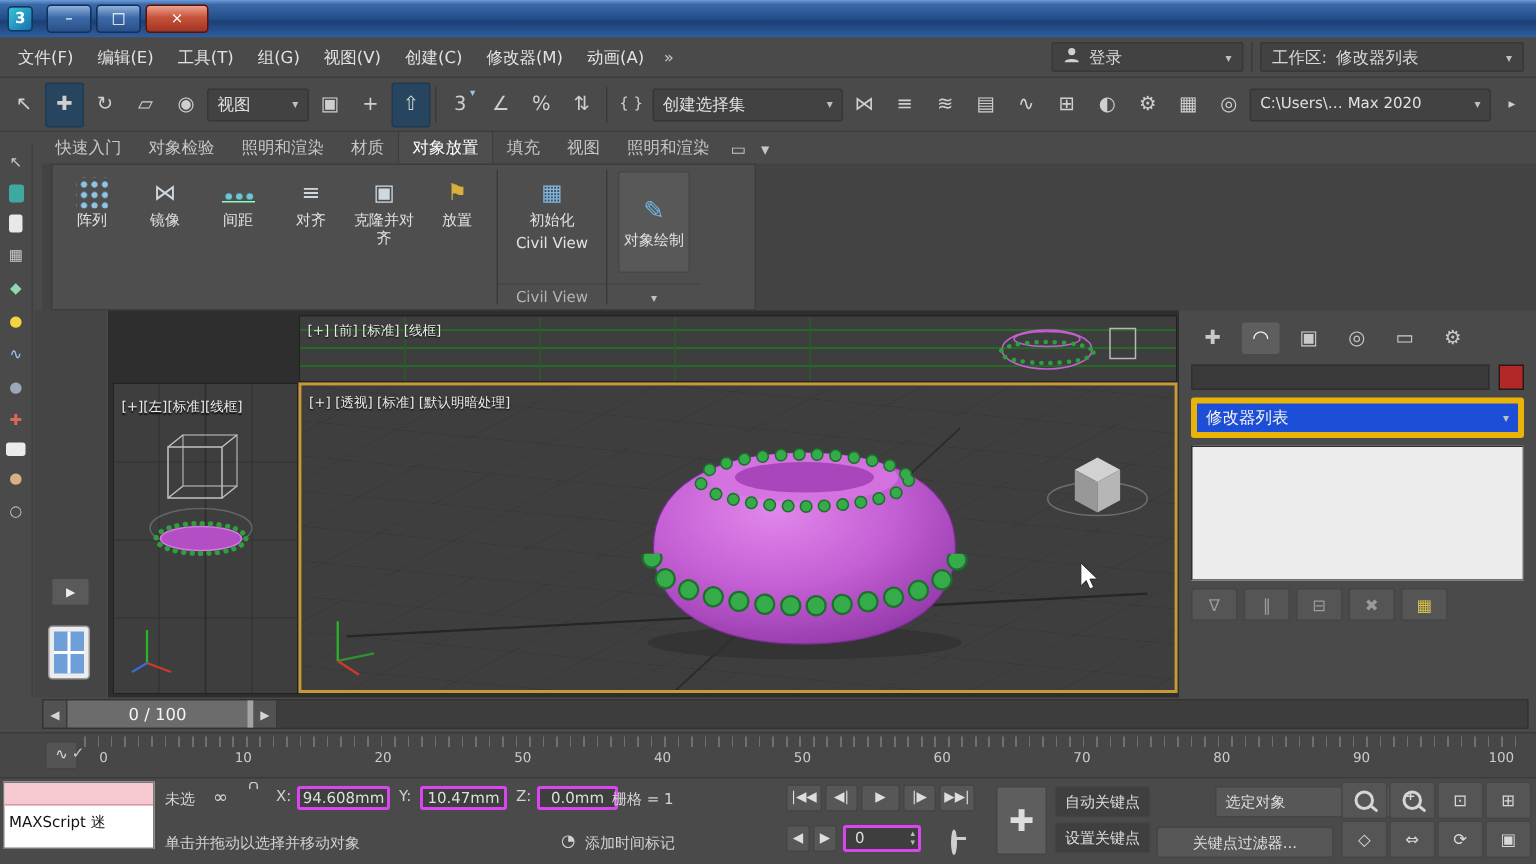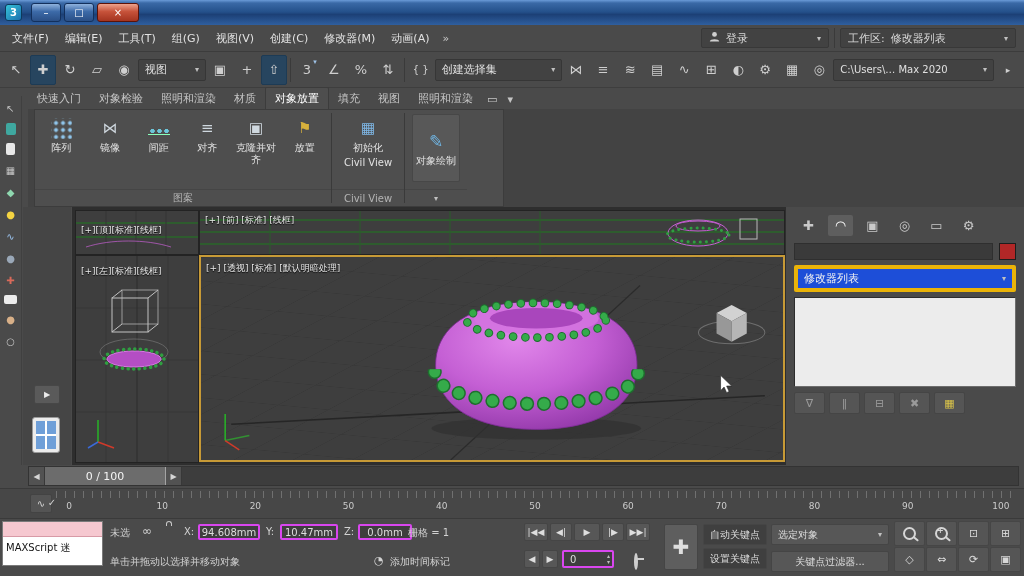--- a/index.html
+++ b/index.html
@@ -70,21 +70,21 @@
   .cp-name{flex:1;height:15px;background:#3a3a3a;border:1px solid #2f2f2f}
   .cp-color{width:15px;height:15px;background:#b22727;border:1px solid #1e1e1e}
   .cp-combo{height:19px;background:#1d4ed8;border:4px solid #eab308;display:flex;align-items:center;justify-content:space-between;padding:0 6px;margin:5px 0;color:#f2f2f2;border-radius:2px}
   .cp-list{height:88px;background:#ececec;border-top:1px solid #2d2d2d;border-left:1px solid #2d2d2d;border-right:1px solid #6d6d6d;border-bottom:1px solid #6d6d6d;margin:5px 0}
   .cp-btnrow{display:flex;gap:4px;margin-top:5px}
   .cp-btn{width:29px;height:20px;background:#555;border:1px solid #454545;color:#9a9a9a;display:flex;align-items:center;justify-content:center;font-size:11px;border-radius:2px}
   .cp-btn.hl{color:#d8c24a}
   
   .timeslider{position:absolute;left:28px;top:466px;right:5px;height:20px;background:#3a3a3a;border:1px solid #333;display:flex;align-items:stretch;box-sizing:border-box}
   .ts-arrow{width:15px;display:flex;align-items:center;justify-content:center;font-size:8px;color:#d5d5d5;background:#525252;border-right:1px solid #383838}
-  .ts-handle{width:120px;display:flex;align-items:center;justify-content:center;background:#6c6c6c;color:#f4f4f4;border-right:1px solid #a3a3a3}
+  .ts-handle{width:120px;display:flex;align-items:center;justify-content:center;background:#6c6c6c;color:#f4f4f4;border-right:4px solid #a3a3a3}
   .ts-groove{flex:1;background:#3d3d3d}
   .trackbar{position:absolute;left:0;top:488px;width:100%;height:30px;background:#474747;border-top:1px solid #3a3a3a;box-sizing:border-box}
   .tb-btn{position:absolute;top:5px;width:20px;height:17px;background:#545454;border:1px solid #434343;color:#d5d5d5;font-size:10px;display:flex;align-items:center;justify-content:center;border-radius:2px}
   .tb-ruler{position:absolute;left:56px;right:10px;top:2px;height:26px}
   .tb-ticks{position:absolute;left:0;right:0;top:0;height:7px;background:repeating-linear-gradient(90deg,#707070 0 1px,transparent 1px 9px)}
   .tb-nums{position:absolute;left:0;right:0;top:10px;display:flex;justify-content:space-between;color:#cccccc;font-size:9px}
   .tb-nums span{width:26px;text-align:center}
   
   .statusbar{position:absolute;left:0;top:518px;width:100%;height:58px;background:#4a4a4a;border-top:1px solid #3a3a3a;box-sizing:border-box}
   .maxscript{position:absolute;left:2px;top:2px;width:101px;height:45px;background:#fff;border:1px solid #7a7a7a;box-sizing:border-box}
@@ -235,23 +235,20 @@
           </div>
           <div class="rtool">
             <span class="ric">▣</span>
             <span class="rlabel" style="width:42px">克隆并对齐</span>
           </div>
           <div class="rtool">
             <span class="ric" style="color:#d8b13c">⚑</span>
             <span class="rlabel">放置</span>
           </div>
         </div>
-        <div class="rgroup-label">
-          <span>图案</span>
-        </div>
       </div>
       <div class="rsep"></div>
       <div class="rgroup" style="width:72px">
         <div class="rgroup-tools" style="justify-content:center">
           <div class="rtool" style="width:66px">
             <span class="ric" style="color:#7fb7e6">▦</span>
             <span class="rlabel">初始化</span>
             <span class="rlabel">Civil View</span>
           </div>
         </div>
@@ -291,32 +288,20 @@
 
   <div class="layoutbar">
     <div class="lb-expand">▶</div>
     <div class="lb-thumb">
         <div class="lb-thumb-inner"></div>
       </div>
   </div>
 
   <div class="vp-area">
 
-    <div class="vp vtop">
-      <svg viewBox="0 0 122 43" preserveAspectRatio="none">
-        <rect width="122" height="43" fill="#3e3e3e"></rect>
-        <line x1="0" y1="12" x2="122" y2="12" stroke="#1e7a1e"></line>
-        <line x1="0" y1="26" x2="122" y2="26" stroke="#1e7a1e"></line>
-        <line x1="30" y1="0" x2="30" y2="43" stroke="#343434"></line>
-        <line x1="60" y1="0" x2="60" y2="43" stroke="#343434"></line>
-        <line x1="90" y1="0" x2="90" y2="43" stroke="#343434"></line>
-        <path d="M10,36 C35,28 70,28 95,36" fill="none" stroke="#c75fd4" opacity="0.7"></path>
-      </svg>
-      <span class="vplabel" style="top:13px">[+][顶][标准][线框]</span>
-    </div>
 
     <div class="vp vfront">
       <svg viewBox="0 0 584 43" preserveAspectRatio="none">
         <rect width="584" height="43" fill="#3e3e3e"></rect>
         <g stroke="#1e7a1e">
           <line x1="0" y1="9" x2="584" y2="9"></line>
             <line x1="0" y1="21" x2="584" y2="21"></line>
             <line x1="0" y1="33" x2="584" y2="33"></line>
         </g>
         <g stroke="#2a5c2a">
@@ -506,21 +491,21 @@
           <span>▴</span>
           <span>▾</span>
         </span>
     </div>
     <div style="position:absolute;left:634px;top:36px"><span class="keyico"></span></div>
 
     <div class="st-btn" style="left:664px;top:5px;width:34px;height:46px;font-size:20px;background:#5e5e5e">✚</div>
     <div class="st-btn dark" style="left:703px;top:5px;width:64px;height:21px;font-size:10px">自动关键点</div>
     <div class="st-btn dark" style="left:703px;top:29px;width:64px;height:21px;font-size:10px">设置关键点</div>
 
-    <div class="st-btn" style="left:771px;top:5px;width:118px;height:21px;font-size:10px;justify-content:space-between;padding:0 6px">
+    <div class="st-btn" style="left:810px;top:5px;width:118px;height:21px;font-size:10px;justify-content:space-between;padding:0 6px">
       <span>选定对象</span>
       <span class="caret">▾</span>
     </div>
     <div class="st-btn" style="left:771px;top:32px;width:118px;height:21px;font-size:10px">关键点过滤器...</div>
 
     <div class="navgrid">
       <div class="nav-btn">
           <span class="glass"></span>
         </div>
       <div class="nav-btn">

